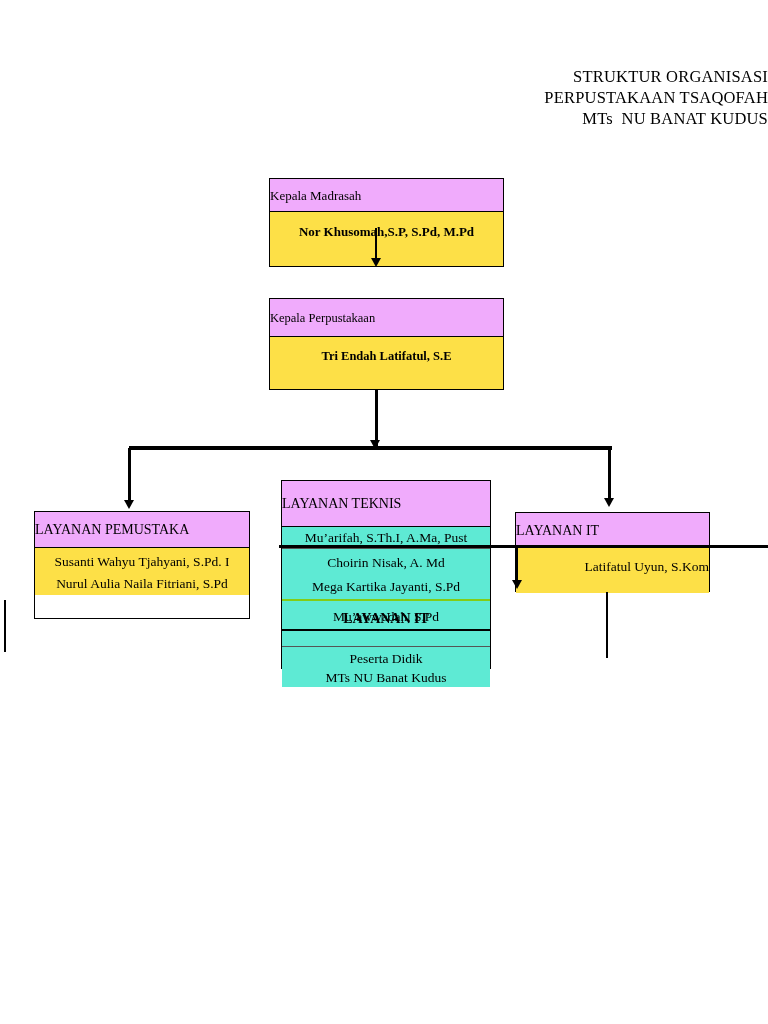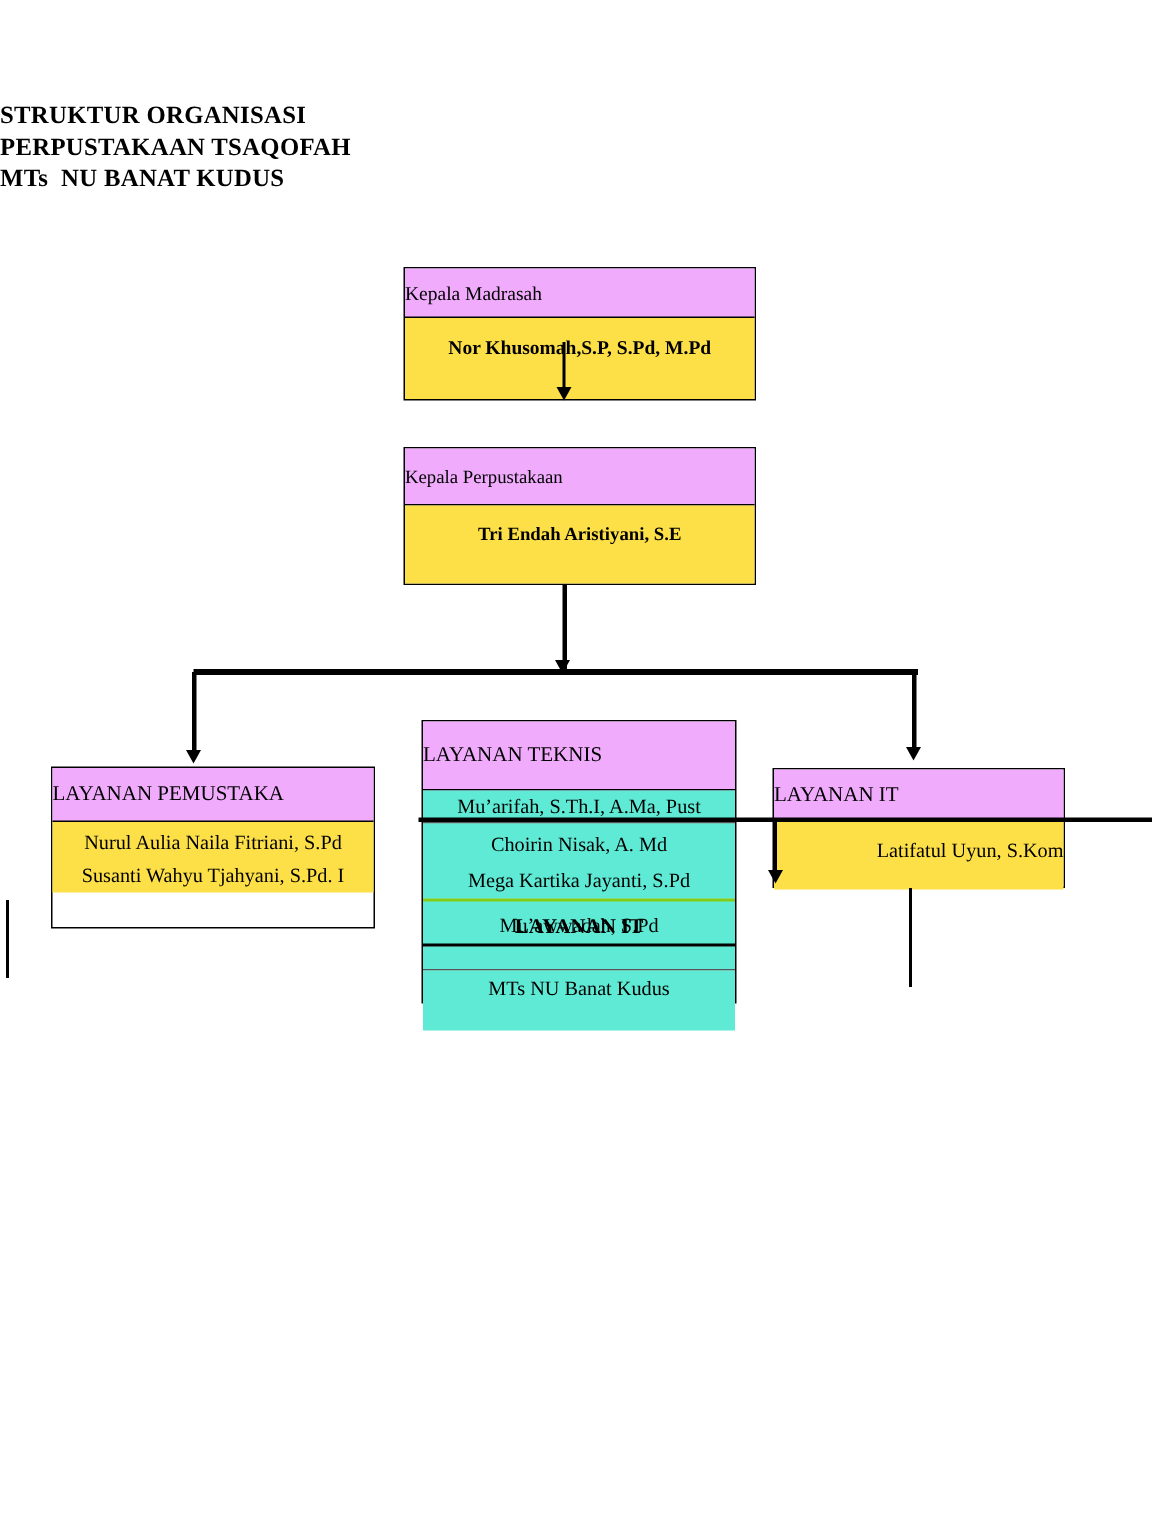--- a/index.html
+++ b/index.html
@@ -15,22 +15,22 @@
     color: #000000;
     overflow: hidden;
   }
 
   
   .title-block {
     position: absolute;
     left: 0;
     top: 66px;
     width: 768px;
-    text-align: left;
-    font-weight: bold;
+    text-align: right;
+    font-weight: normal;
     font-size: 16.5px;
     line-height: 21px;
     letter-spacing: 0.2px;
   }
   .title-line { display: block; white-space: pre; }
 
   
   .box {
     position: absolute;
     box-sizing: border-box;
@@ -178,53 +178,54 @@
   <div class="box-body">
     <span class="row-line">Nor Khusomah,S.P, S.Pd, M.Pd</span>
   </div>
 </div>
 <div class="vline" id="conn-madrasah-v"></div>
 <div class="arrow-head" id="conn-madrasah-a"></div>
 
 <div class="box" id="box-kepala-perpustakaan">
   <div class="box-head">Kepala Perpustakaan</div>
   <div class="box-body">
-    <span class="row-line">Tri Endah Aristiyani, S.E</span>
+    <span class="row-line">Tri Endah Latifatul, S.E</span>
   </div>
 </div>
 
 <div class="vline" id="conn-perpus-v"></div>
 <div class="arrow-head" id="conn-perpus-a"></div>
 <div class="hline" id="conn-bus-h"></div>
 <div class="vline" id="conn-left-v"></div>
 <div class="arrow-head" id="conn-left-a"></div>
 <div class="vline" id="conn-right-v"></div>
 <div class="arrow-head" id="conn-right-a"></div>
 
 <div class="box" id="box-layanan-pemustaka">
   <div class="box-head">LAYANAN PEMUSTAKA</div>
   <div class="box-body">
+    <span class="row-line">Susanti Wahyu Tjahyani, S.Pd. I</span>
     <span class="row-line">Nurul Aulia Naila Fitriani, S.Pd</span>
-    <span class="row-line">Susanti Wahyu Tjahyani, S.Pd. I</span>
   </div>
 </div>
 
 <div class="box" id="box-layanan-teknis">
   <div class="box-head">LAYANAN TEKNIS</div>
   <div class="teknis-row" id="teknis-row-1">Mu’arifah, S.Th.I, A.Ma, Pust</div>
   <div class="teknis-row" id="teknis-row-2">
     <span class="row-line">Choirin Nisak, A. Md</span>
     <span class="row-line">Mega Kartika Jayanti, S.Pd</span>
   </div>
   <div class="teknis-row" id="teknis-row-3">
     <span>Mu’awwadah, S.Pd</span>
     <span class="overlap-label">LAYANAN IT</span>
   </div>
   <div class="teknis-row" id="teknis-row-4"></div>
   <div class="teknis-row" id="teknis-row-5">
+    <span class="row-line">Peserta Didik</span>
     <span class="row-line">MTs NU Banat Kudus</span>
   </div>
 </div>
 
 <div class="box" id="box-layanan-it">
   <div class="box-head">LAYANAN IT</div>
   <div class="box-body">
     <span class="row-line">Latifatul Uyun, S.Kom</span>
   </div>
 </div>

